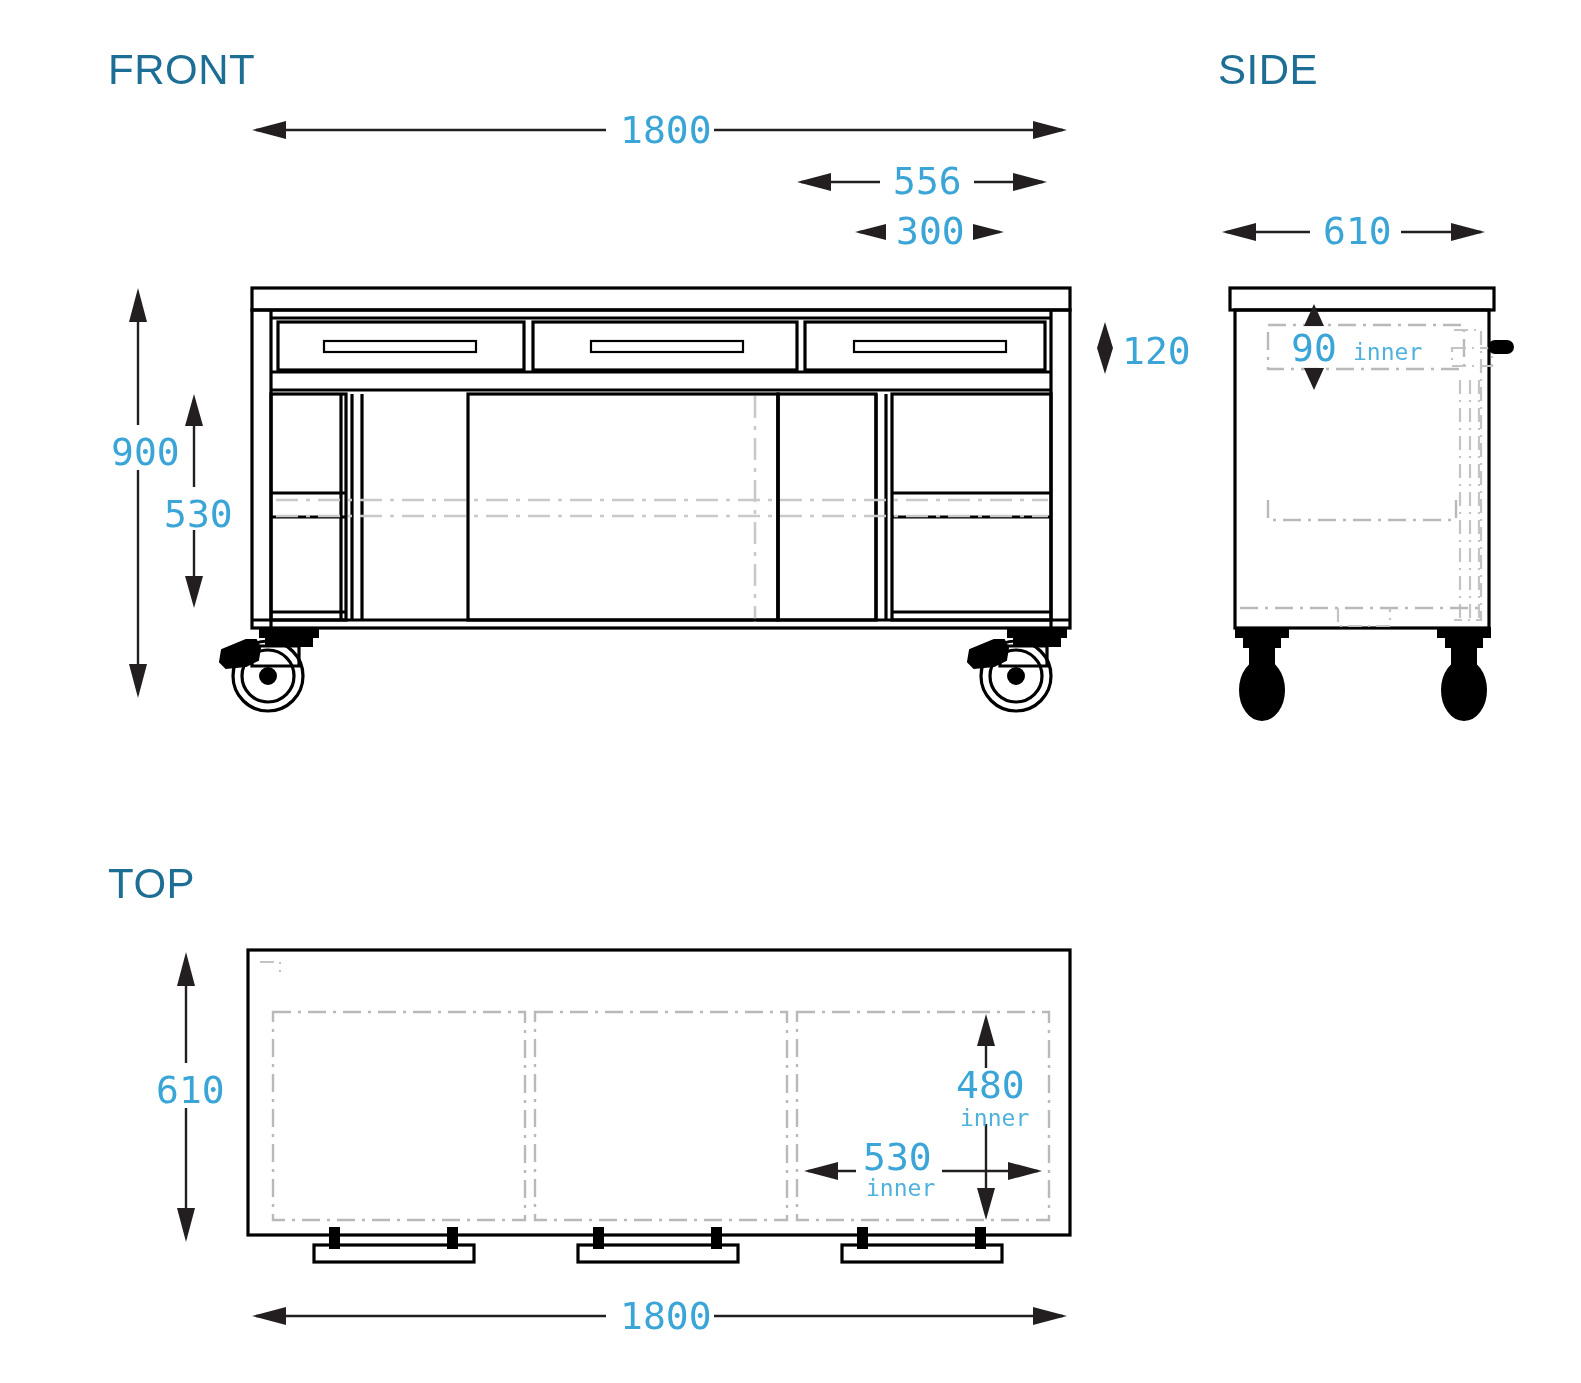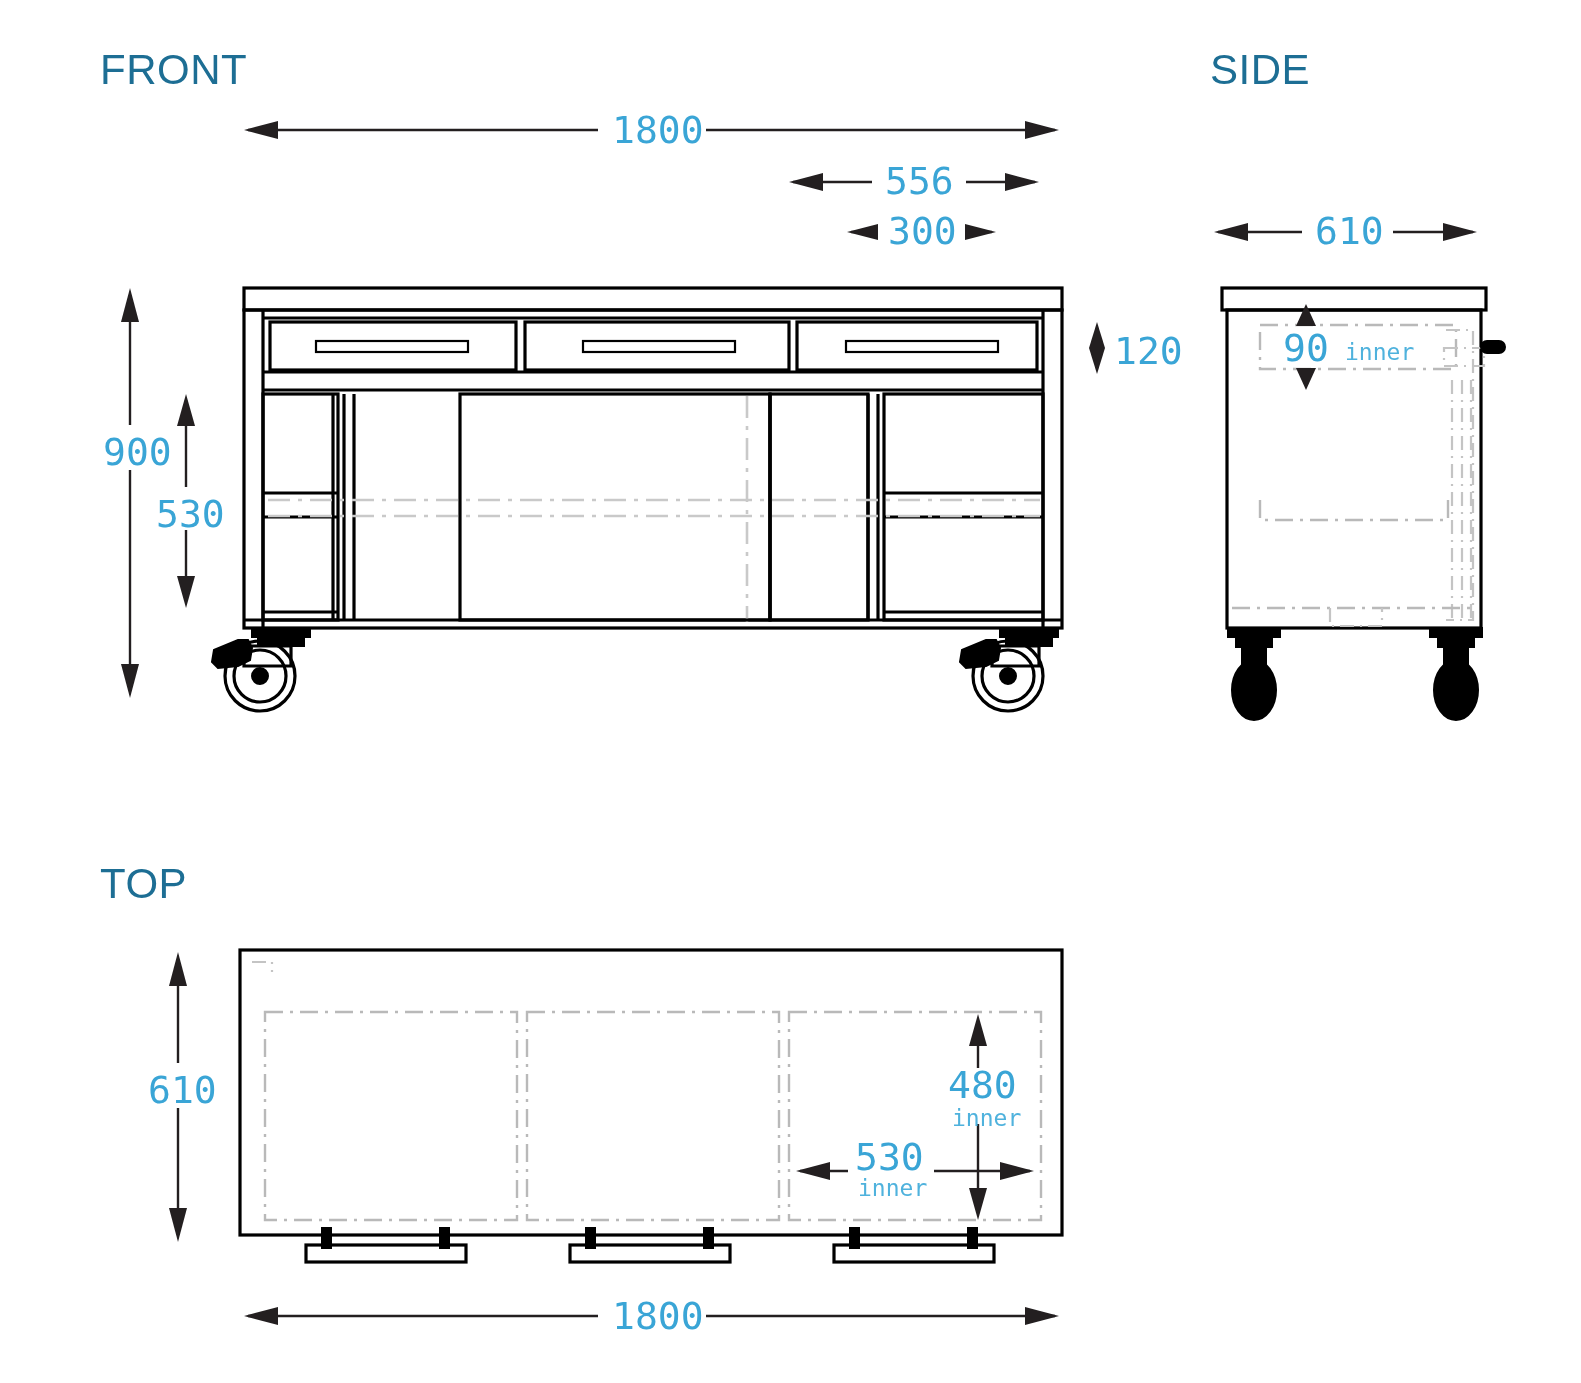--- a/index.html
+++ b/index.html
@@ -10,21 +10,21 @@
   }
   body {
     width: 1581px;
     height: 1383px;
     position: relative;
     font-family: "Liberation Sans", sans-serif;
     overflow: hidden;
   }
   #sheet {
     position: absolute;
-    left: 0; top: 0;
+    left: 8px; top: 0;
     width: 1277px;
     height: 1383px;
   }
   svg.drawing {
     position: absolute;
     left: 0; top: 0;
     width: 1581px;
     height: 1383px;
     display: block;
   }

